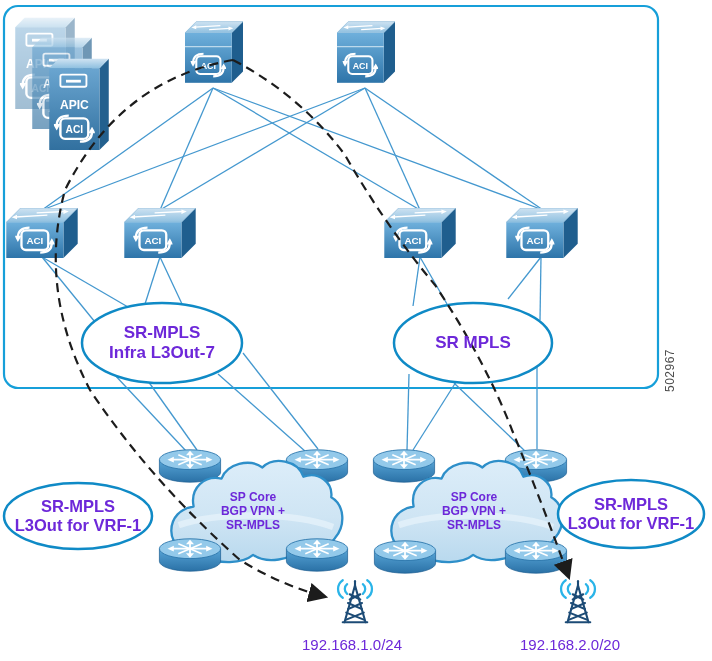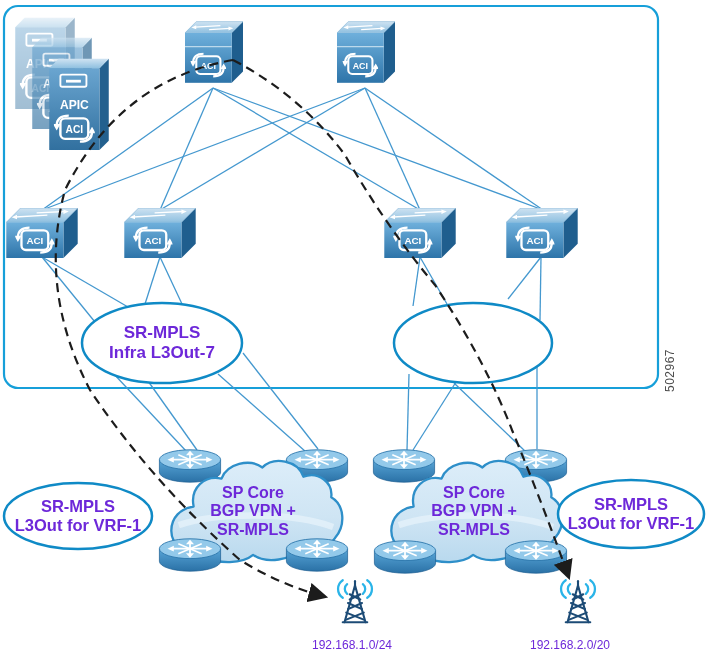--- a/index.html
+++ b/index.html
@@ -3,23 +3,23 @@
 <meta charset="utf-8">
 <style>
   html,body{margin:0;padding:0;background:#ffffff;}
   body{width:712px;height:661px;position:relative;overflow:hidden;
        font-family:"Liberation Sans",sans-serif;}
   svg.canvas{position:absolute;left:0;top:0;}
   .lbl{position:absolute;transform:translate(-50%,-50%);text-align:center;
        color:#6d28d9;line-height:1.18;white-space:nowrap;}
   .lbl div{display:block;}
   .ellipse-lbl{font-size:17px;font-weight:bold;}
-  .cloud-lbl{font-size:16px;font-weight:bold;line-height:1.15;}
+  .cloud-lbl{font-size:12px;font-weight:bold;line-height:1.15;}
   .vrf-lbl{font-size:16.5px;font-weight:bold;}
-  .ip-lbl{font-size:12px;font-weight:normal;}
+  .ip-lbl{font-size:15px;font-weight:normal;}
   .fig-num{position:absolute;left:663px;top:392px;font-size:12px;color:#4d4d4d;
        transform:rotate(-90deg);transform-origin:left top;letter-spacing:.5px;
        white-space:nowrap;}
 </style>
 </head>
 <body>
 
 <svg class="canvas" width="712" height="661" viewBox="0 0 712 661">
   <defs>
     <linearGradient id="gFront" x1="0" y1="0" x2="0" y2="1">
@@ -201,20 +201,21 @@
     <path d="M233,60 Q120,80 65,190 Q38,290 90,390 Q150,480 240,560 Q280,585 326,597" marker-end="url(#arrowB)"></path>
     <path d="M233,60 Q300,95 345,155 Q385,225 435,285 Q485,360 512,430 Q545,510 569,578" marker-end="url(#arrowB)"></path>
   </g>
 </svg>
 
 <div class="lbl ellipse-lbl" style="left:162px;top:343px">
   <div>SR-MPLS</div>
   <div>Infra L3Out-7</div>
 </div>
 <div class="lbl ellipse-lbl" style="left:473px;top:343px">
+  <div>SR MPLS</div>
 </div>
 <div class="lbl vrf-lbl" style="left:78px;top:516px">
   <div>SR-MPLS</div>
   <div>L3Out for VRF-1</div>
 </div>
 <div class="lbl vrf-lbl" style="left:631px;top:514px">
   <div>SR-MPLS</div>
   <div>L3Out for VRF-1</div>
 </div>
 <div class="lbl cloud-lbl" style="left:253px;top:512px">

